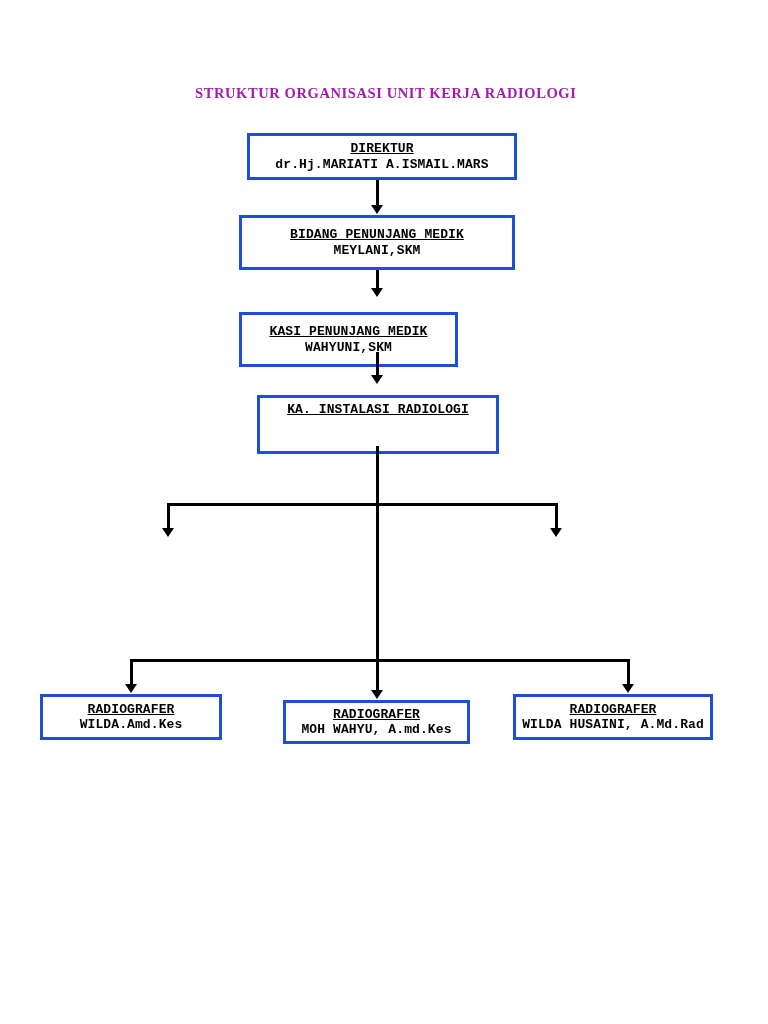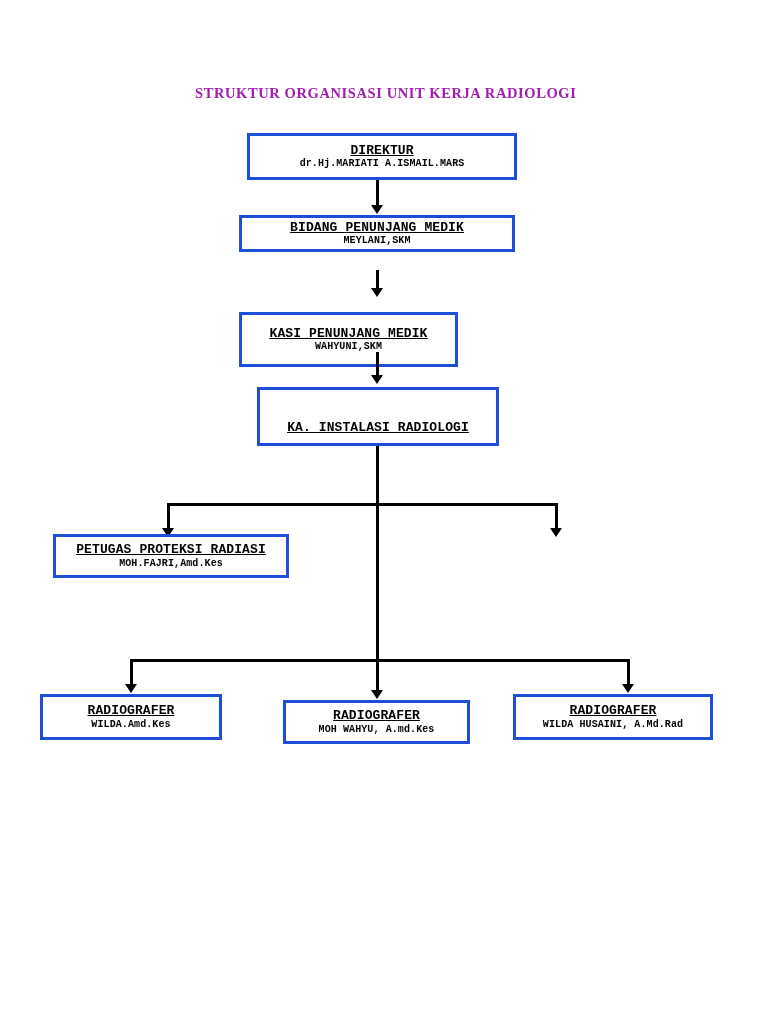--- a/index.html
+++ b/index.html
@@ -38,34 +38,35 @@
     border: 3px solid #1d4ed8;
     display: flex;
     flex-direction: column;
     align-items: center;
     justify-content: center;
     text-align: center;
     line-height: 1.18;
     font-family: Liberation Mono, monospace;
   }
   .node.top-align {
-    justify-content: center;
-    padding-top: 22px;
+    justify-content: flex-start;
+    padding-top: 4px;
+    margin-top: 8px;
   }
   .node .ttl {
     font-weight: bold;
     font-size: 13px;
     text-decoration: underline;
     text-underline-offset: 1px;
     white-space: nowrap;
     letter-spacing: 0.1px;
   }
   .node .sub {
     font-weight: bold;
-    font-size: 10px;
+    font-size: 13px;
     white-space: nowrap;
     letter-spacing: 0.1px;
   }
   .node .sub.underlined {
     text-decoration: underline;
     text-underline-offset: 1px;
   }
 
   
   .vline {
@@ -95,21 +96,21 @@
   <div class="chart-title">STRUKTUR ORGANISASI UNIT KERJA RADIOLOGI</div>
 
   <div class="node" style="left:247px; top:133px; width:270px; height:47px;">
     <div class="ttl">DIREKTUR</div>
     <div class="sub">dr.Hj.MARIATI A.ISMAIL.MARS</div>
   </div>
 
   <div class="vline" style="left:376px; top:180px; height:27px;"></div>
   <div class="arrowhead" style="left:371px; top:205px;"></div>
 
-  <div class="node" style="left:239px; top:215px; width:276px; height:37px;">
+  <div class="node" style="left:239px; top:215px; width:276px; height:55px;">
     <div class="ttl">BIDANG PENUNJANG MEDIK</div>
     <div class="sub">MEYLANI,SKM</div>
   </div>
 
   <div class="vline" style="left:376px; top:270px; height:20px;"></div>
   <div class="arrowhead" style="left:371px; top:288px;"></div>
 
   <div class="node" style="left:239px; top:312px; width:219px; height:55px;">
     <div class="ttl">KASI PENUNJANG MEDIK</div>
     <div class="sub">WAHYUNI,SKM</div>
@@ -124,24 +125,20 @@
   </div>
 
   <div class="vline" style="left:376px; top:446px; height:215px;"></div>
 
   <div class="hline" style="left:167px; top:503px; width:391px;"></div>
   <div class="vline" style="left:167px; top:503px; height:27px;"></div>
   <div class="arrowhead" style="left:162px; top:528px;"></div>
   <div class="vline" style="left:555px; top:503px; height:27px;"></div>
   <div class="arrowhead" style="left:550px; top:528px;"></div>
 
-  <div class="node" style="left:53px; top:534px; width:236px; height:44px;">
-    <div class="ttl">PETUGAS PROTEKSI RADIASI</div>
-    <div class="sub">MOH.FAJRI,Amd.Kes</div>
-  </div>
 
 
   <div class="hline" style="left:130px; top:659px; width:500px;"></div>
   <div class="vline" style="left:130px; top:659px; height:27px;"></div>
   <div class="arrowhead" style="left:125px; top:684px;"></div>
   <div class="vline" style="left:376px; top:659px; height:33px;"></div>
   <div class="arrowhead" style="left:371px; top:690px;"></div>
   <div class="vline" style="left:627px; top:659px; height:27px;"></div>
   <div class="arrowhead" style="left:622px; top:684px;"></div>
 

